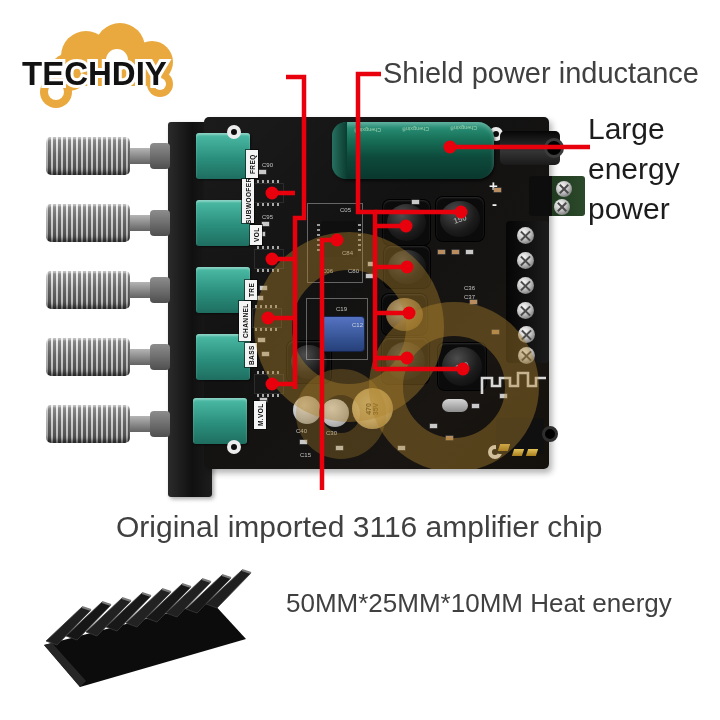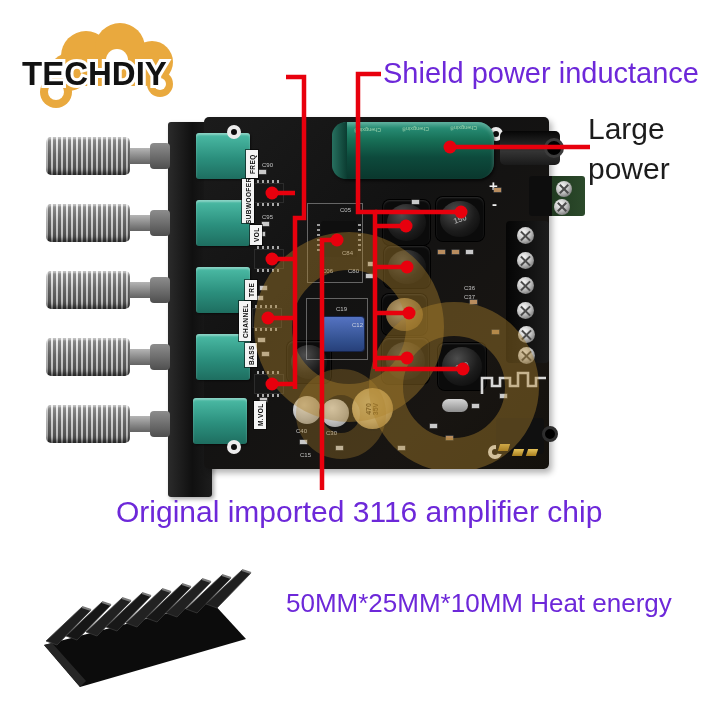--- a/index.html
+++ b/index.html
@@ -1,21 +1,21 @@
 <!DOCTYPE html>
 <html><head>
 <meta charset="utf-8">
 <style>
   * { margin:0; padding:0; box-sizing:border-box; }
   html,body { width:720px; height:720px; }
   body { position:relative; background:#fff; font-family:"Liberation Sans", sans-serif; overflow:hidden; }
   .abs { position:absolute; }
 
   
-  .cap { position:absolute; color:#6d28d9; font-size:30px; font-weight:400; white-space:nowrap; }
+  .cap { position:absolute; color:#404040; font-size:30px; font-weight:400; white-space:nowrap; }
   .capcol { position:absolute; color:#1c1c1c; font-size:30px; line-height:40px; }
 
   
   .panel { position:absolute; left:168px; top:122px; width:44px; height:375px;
            background:linear-gradient(90deg,#2b2b2b,#101010 55%,#1d1d1d); border-radius:3px;
            box-shadow:2px 2px 4px rgba(0,0,0,.35); }
   .pcb { position:absolute; left:204px; top:117px; width:345px; height:352px;
          background:linear-gradient(135deg,#1b1b1b,#121212 40%,#181512 75%,#14110c);
          border-radius:5px; box-shadow:3px 4px 6px rgba(0,0,0,.3); }
 
@@ -324,24 +324,25 @@
     <circle cx="463" cy="369" r="6.5"></circle>
     <circle cx="450" cy="147" r="6.5"></circle>
     <circle cx="337" cy="240" r="6.5"></circle>
   </g>
 </svg>
 
 <div class="cap" style="left:383px;top:57px;font-size:29px">Shield power inductance</div>
 
 <div class="capcol" style="left:588px;top:109px">
   <div>Large</div>
+  <div>energy</div>
   <div>power</div>
 </div>
 
-<div class="cap" style="left:116px;top:495px">Original imported 3116 amplifier chip</div>
+<div class="cap" style="left:116px;top:510px">Original imported 3116 amplifier chip</div>
 
 <svg class="abs" style="left:30px;top:545px" width="250" height="150" viewBox="0 0 250 150">
   <polygon points="14,100 182,57 216,94 50,142" fill="#0c0c0c"></polygon>
   <polygon points="14,100 50,142 56,136 22,98" fill="#262626"></polygon>
   <g stroke="#3a3a3a" stroke-width="0.8">
     <polygon points="176,59 212,25 221,28 187,63" fill="#202020"></polygon>
     <polygon points="156,64 192,30 201,33 167,68" fill="#181818"></polygon>
     <polygon points="136,68 172,34 181,37 147,72" fill="#212121"></polygon>
     <polygon points="116,73 152,39 161,42 127,77" fill="#171717"></polygon>
     <polygon points="96,78 132,44 141,47 107,82" fill="#222222"></polygon>

